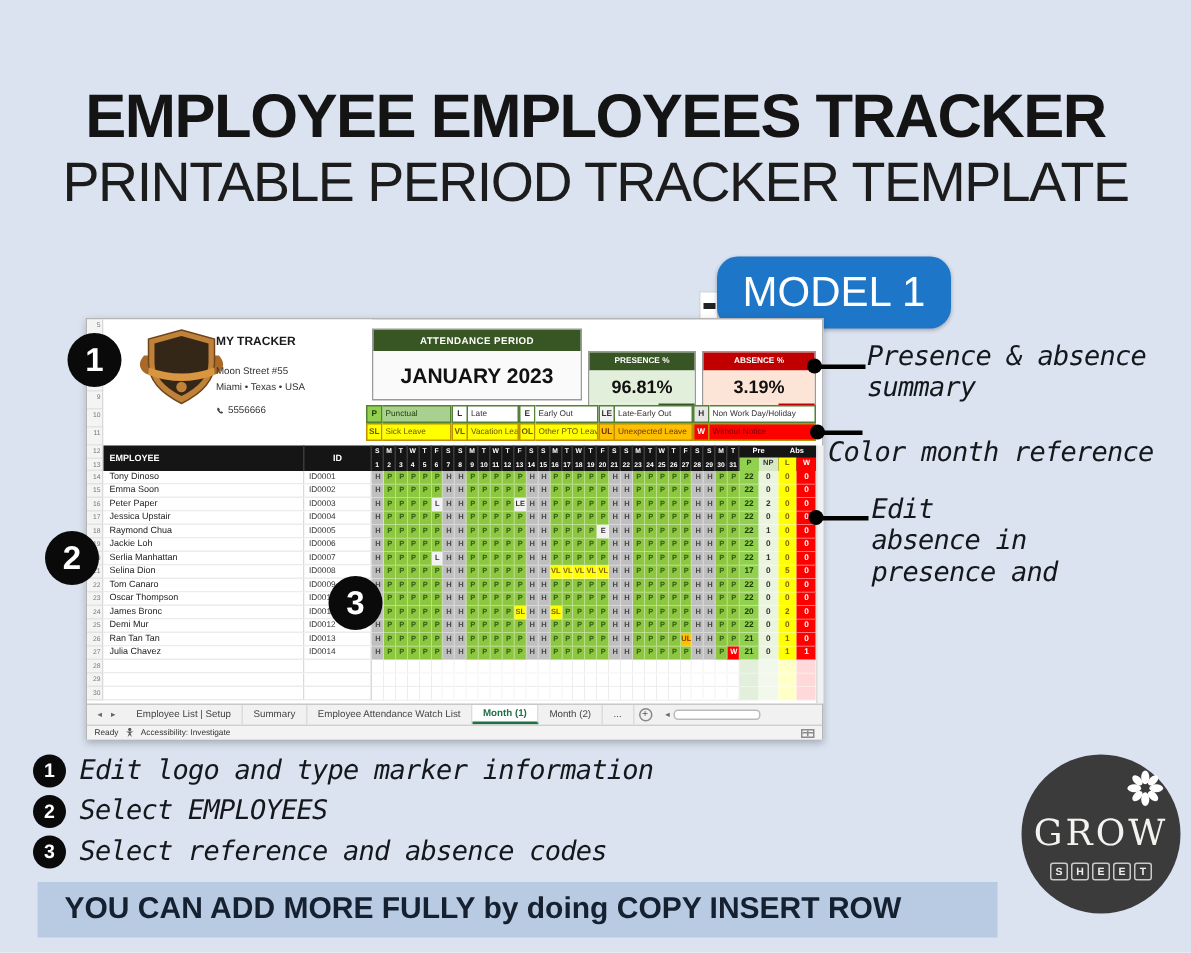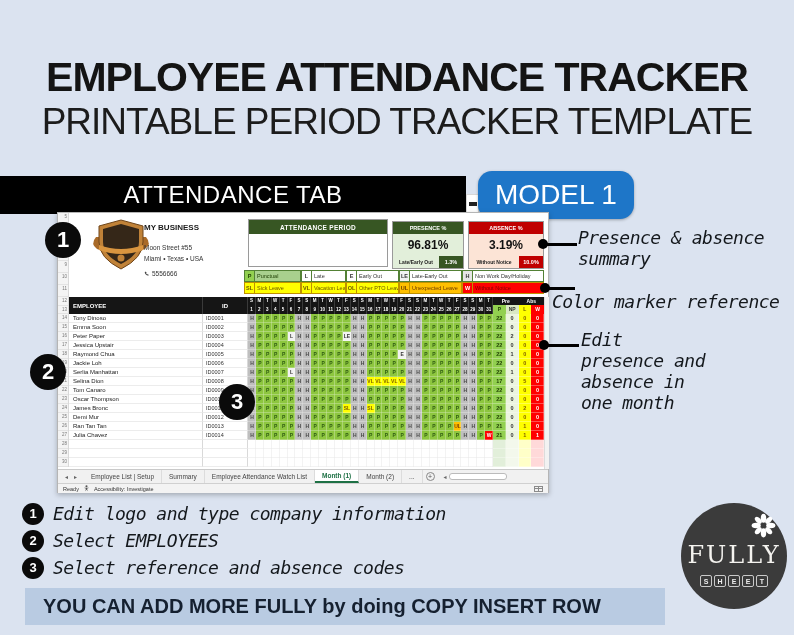--- a/index.html
+++ b/index.html
@@ -35,21 +35,21 @@
   .c-line1 { position:absolute; left:75px; top:31px; font-size:6.5px; color:#333; }
   .c-line2 { position:absolute; left:75px; top:42px; font-size:6.5px; color:#333; }
   .c-phone { position:absolute; left:75px; top:57px; font-size:6.5px; color:#333; display:flex; align-items:center; gap:2px; }
 
   .period { position:absolute; left:190px; top:6px; width:140px; height:48px; border:1px solid #9a9a9a; }
   .period-hd { height:14px; background:#375623; color:#fff; font-size:6.5px; font-weight:700;
     display:flex; align-items:center; justify-content:center; letter-spacing:.3px; }
   .period-val { height:32px; background:#fafafa; display:flex; align-items:center; justify-content:center;
     font-size:14px; font-weight:700; color:#111; }
 
-  .kpi { position:absolute; top:8px; height:48px; border:1px solid #9a9a9a; display:flex; flex-direction:column; }
+  .kpi { position:absolute; top:21px; height:48px; border:1px solid #9a9a9a; display:flex; flex-direction:column; }
   .kpi.presence { left:334px; width:72px; }
   .kpi.absence  { left:410px; width:76px; }
   .kpi-hd { height:12px; font-size:5.5px; font-weight:700; color:#fff; display:flex; align-items:center; justify-content:center; }
   .kpi-val { flex:1; display:flex; align-items:center; justify-content:center; font-size:12px; font-weight:700; color:#111; }
   .kpi-sub { height:12px; display:flex; }
   .kpi-sub-label { flex:1; font-size:5px; font-weight:700; display:flex; align-items:center; justify-content:center; color:#222; }
   .kpi-sub-val { width:24px; font-size:5.5px; font-weight:700; color:#fff; display:flex; align-items:center; justify-content:center; }
 
   .legend { position:absolute; left:186px; top:57px; width:300px; }
   .lg-row { display:flex; height:12px; }
@@ -128,23 +128,22 @@
   .sheet-word { position:absolute; left:0; top:72px; width:100%; display:flex; justify-content:center; gap:2px; }
   .key { width:12px; height:12px; border:1px solid #c9c9c9; border-radius:2px; color:#eee; font-size:7px;
     font-weight:700; display:flex; align-items:center; justify-content:center; }
   .flower { position:absolute; right:11px; top:10px; }
 </style>
 </head>
 <body>
 
 <div class="canvas">
 
-  <div class="main-title">EMPLOYEE ATTENDANCE TRACKER</div>
+  <div class="main-title">EMPLOYEE EMPLOYEES TRACKER</div>
   <div class="subtitle">PRINTABLE PERIOD TRACKER TEMPLATE</div>
-  <div class="black-bar">ATTENDANCE TAB</div>
   <div class="frag"></div>
   <div class="model-btn">MODEL 1</div>
 
   <div class="sheet">
     <div class="rownums">
         <div class="rn" style="height: 12px;">5</div>
         <div class="rn" style="height: 12px;">6</div>
         <div class="rn" style="height: 12px;">7</div>
         <div class="rn" style="height: 12px;">8</div>
         <div class="rn" style="height: 12px;">9</div>
@@ -173,33 +172,34 @@
 
     <div class="company">
       <svg class="logo-shield" viewBox="0 0 64 54">
         <path d="M7 19 Q1 26 8 31 L19 35 L14 19 Z" fill="#a96a28"></path>
         <path d="M57 19 Q63 26 56 31 L45 35 L50 19 Z" fill="#a96a28"></path>
         <path d="M32 2 L54 8 V24 Q54 40 32 51 Q10 40 10 24 V8 Z" fill="#c08238" stroke="#6e451a" stroke-width="1"></path>
         <path d="M32 6 L50 11 V24 Q50 37 32 46 Q14 37 14 24 V11 Z" fill="#352718"></path>
         <path d="M10 27 Q32 35 54 27 L54 32 Q32 40 10 32 Z" fill="#d9953f"></path>
         <circle cx="32" cy="40" r="3.5" fill="#c08238"></circle>
       </svg>
-      <div class="c-name">MY BUSINESS</div>
+      <div class="c-name">MY TRACKER</div>
       <div class="c-line1">Moon Street #55</div>
       <div class="c-line2">Miami • Texas • USA</div>
       <div class="c-phone">
         <svg width="6" height="6" viewBox="0 0 10 10">
             <path d="M2 1 C1 2 1 4 3 6 C5 8 7 8 8 7 L6.5 5.2 L5.4 6 C4.4 5.4 3.9 4.6 3.6 3.8 L4.6 3 Z" fill="#444"></path>
           </svg>
         <span>5556666</span>
       </div>
     </div>
 
     <div class="period">
       <div class="period-hd">ATTENDANCE PERIOD</div>
+      <div class="period-val">JANUARY 2023</div>
     </div>
 
     <div class="kpi presence">
       <div class="kpi-hd" style="background:#375623;">PRESENCE %</div>
       <div class="kpi-val" style="background:#e2efda;">96.81%</div>
       <div class="kpi-sub">
         <div class="kpi-sub-label" style="background:#e2efda;">Late/Early Out</div>
         <div class="kpi-sub-val" style="background:#375623;">1.3%</div>
       </div>
     </div>
@@ -1157,36 +1157,35 @@
   <div class="note-dot" style="left:538px; top:239px;"></div>
   <div class="note-line" style="left:543px; top:243px; width:34px;"></div>
   <div class="note-text" style="left:578px; top:227px;">
       <div>Presence &amp; absence</div>
       <div>summary</div>
     </div>
 
   <div class="note-dot" style="left:540px; top:283px;"></div>
   <div class="note-line" style="left:545px; top:287px; width:30px;"></div>
   <div class="note-text" style="left:552px; top:291px;">
-      <div>Color marker reference</div>
+      <div>Color month reference</div>
     </div>
 
   <div class="note-dot" style="left:539px; top:340px;"></div>
   <div class="note-line" style="left:544px; top:344px; width:35px;"></div>
   <div class="note-text" style="left:581px; top:329px;">
       <div>Edit</div>
+      <div>absence in</div>
       <div>presence and</div>
-      <div>absence in</div>
-      <div>one month</div>
     </div>
 
   <div class="steps">
       <div class="step">
         <div class="step-circle">1</div>
-        <div class="step-text">Edit logo and type company information</div>
+        <div class="step-text">Edit logo and type marker information</div>
       </div>
       <div class="step">
         <div class="step-circle">2</div>
         <div class="step-text">Select EMPLOYEES</div>
       </div>
       <div class="step">
         <div class="step-circle">3</div>
         <div class="step-text">Select reference and absence codes</div>
       </div>
     </div>
@@ -1200,21 +1199,21 @@
         <ellipse cx="12" cy="19" rx="2.6" ry="4.4"></ellipse>
         <ellipse cx="5" cy="12" rx="4.4" ry="2.6"></ellipse>
         <ellipse cx="19" cy="12" rx="4.4" ry="2.6"></ellipse>
         <ellipse cx="7" cy="7" rx="2.4" ry="4" transform="rotate(-45 7 7)"></ellipse>
         <ellipse cx="17" cy="17" rx="2.4" ry="4" transform="rotate(-45 17 17)"></ellipse>
         <ellipse cx="17" cy="7" rx="2.4" ry="4" transform="rotate(45 17 7)"></ellipse>
         <ellipse cx="7" cy="17" rx="2.4" ry="4" transform="rotate(45 7 17)"></ellipse>
         <circle cx="12" cy="12" r="2.2" fill="#3b3b3b"></circle>
       </g>
     </svg>
-    <div class="grow-word">FULLY</div>
+    <div class="grow-word">GROW</div>
     <div class="sheet-word">
         <div class="key">S</div>
         <div class="key">H</div>
         <div class="key">E</div>
         <div class="key">E</div>
         <div class="key">T</div>
       </div>
   </div>
 
 </div>

